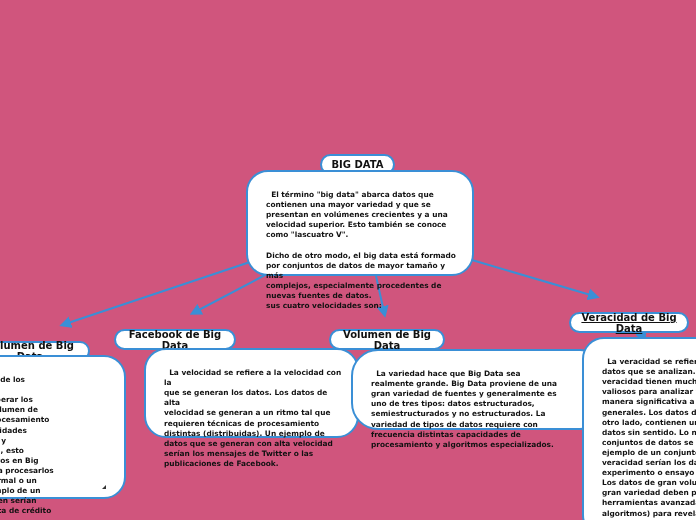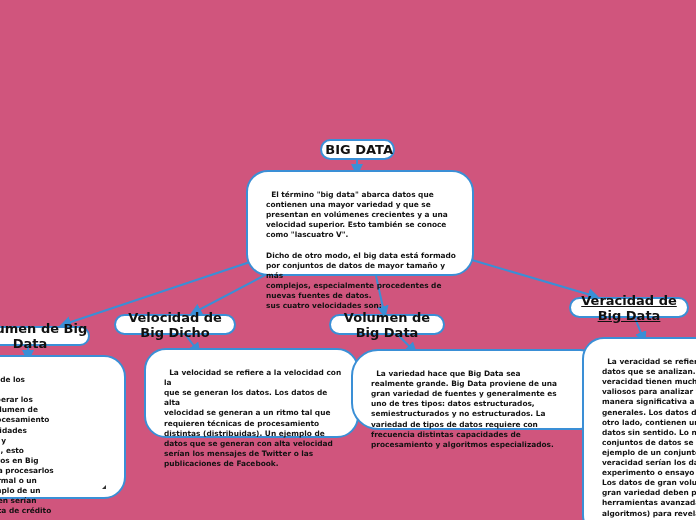--- a/index.html
+++ b/index.html
@@ -6,22 +6,22 @@
   body {
     width:696px; height:520px; overflow:hidden; position:relative;
     background:#d0557d;
     font-family:"DejaVu Sans", sans-serif;
   }
   .node {
     position:absolute; background:#ffffff; border:2px solid #3a8fd6;
     box-sizing:border-box; color:#111; font-weight:bold;
   }
   .topic {
-    border-radius:12px; font-size:13px; text-align:center;
-    display:flex; align-items:center; justify-content:flex-end;
+    border-radius:12px; font-size:10px; text-align:center;
+    display:flex; align-items:center; justify-content:center;margin-top:15px;
   }
   .text-node {
     border-radius:22px; font-size:7.4px; line-height:10.1px;
     padding:8px 12px 8px 18px; white-space:pre-wrap; text-align:left;
   }
   svg.lines { position:absolute; left:0; top:0; }
   .resize {
     position:absolute; right:18px; bottom:8px; width:0; height:0;
     border-left:4px solid transparent; border-bottom:4px solid #333;
   }
@@ -82,21 +82,21 @@
 Data son demasiado grandes para procesarlos
 con una computadora portátil normal o un
 procesador de escritorio. Un ejemplo de un
 conjunto de datos de gran volumen serían
 todas las transacciones con tarjeta de crédito
 en un día dentro de Europa.</span>
   <div class="resize"></div>
 </div>
 
 <div class="node topic" style="left:114px;top:314px;width:122px;height:21px;">
-  <span>Velocidad de Big Dicho</span>
+  <span>Facebook de Big Data</span>
 </div>
 <div class="node text-node" style="left:144px;top:348px;width:215px;height:90px;">
   <span>La velocidad se refiere a la velocidad con la
 que se generan los datos. Los datos de alta
 velocidad se generan a un ritmo tal que
 requieren técnicas de procesamiento
 distintas (distribuidas). Un ejemplo de
 datos que se generan con alta velocidad
 serían los mensajes de Twitter o las
 publicaciones de Facebook.</span>

